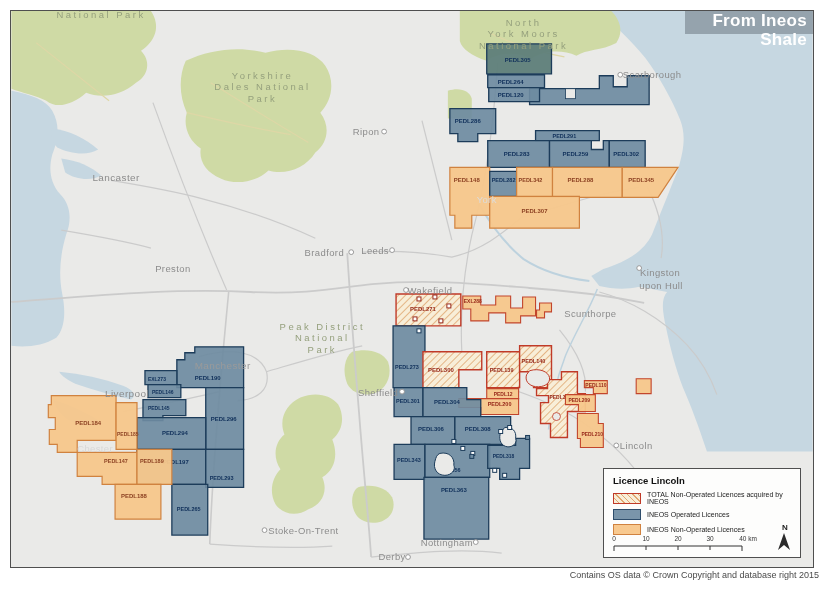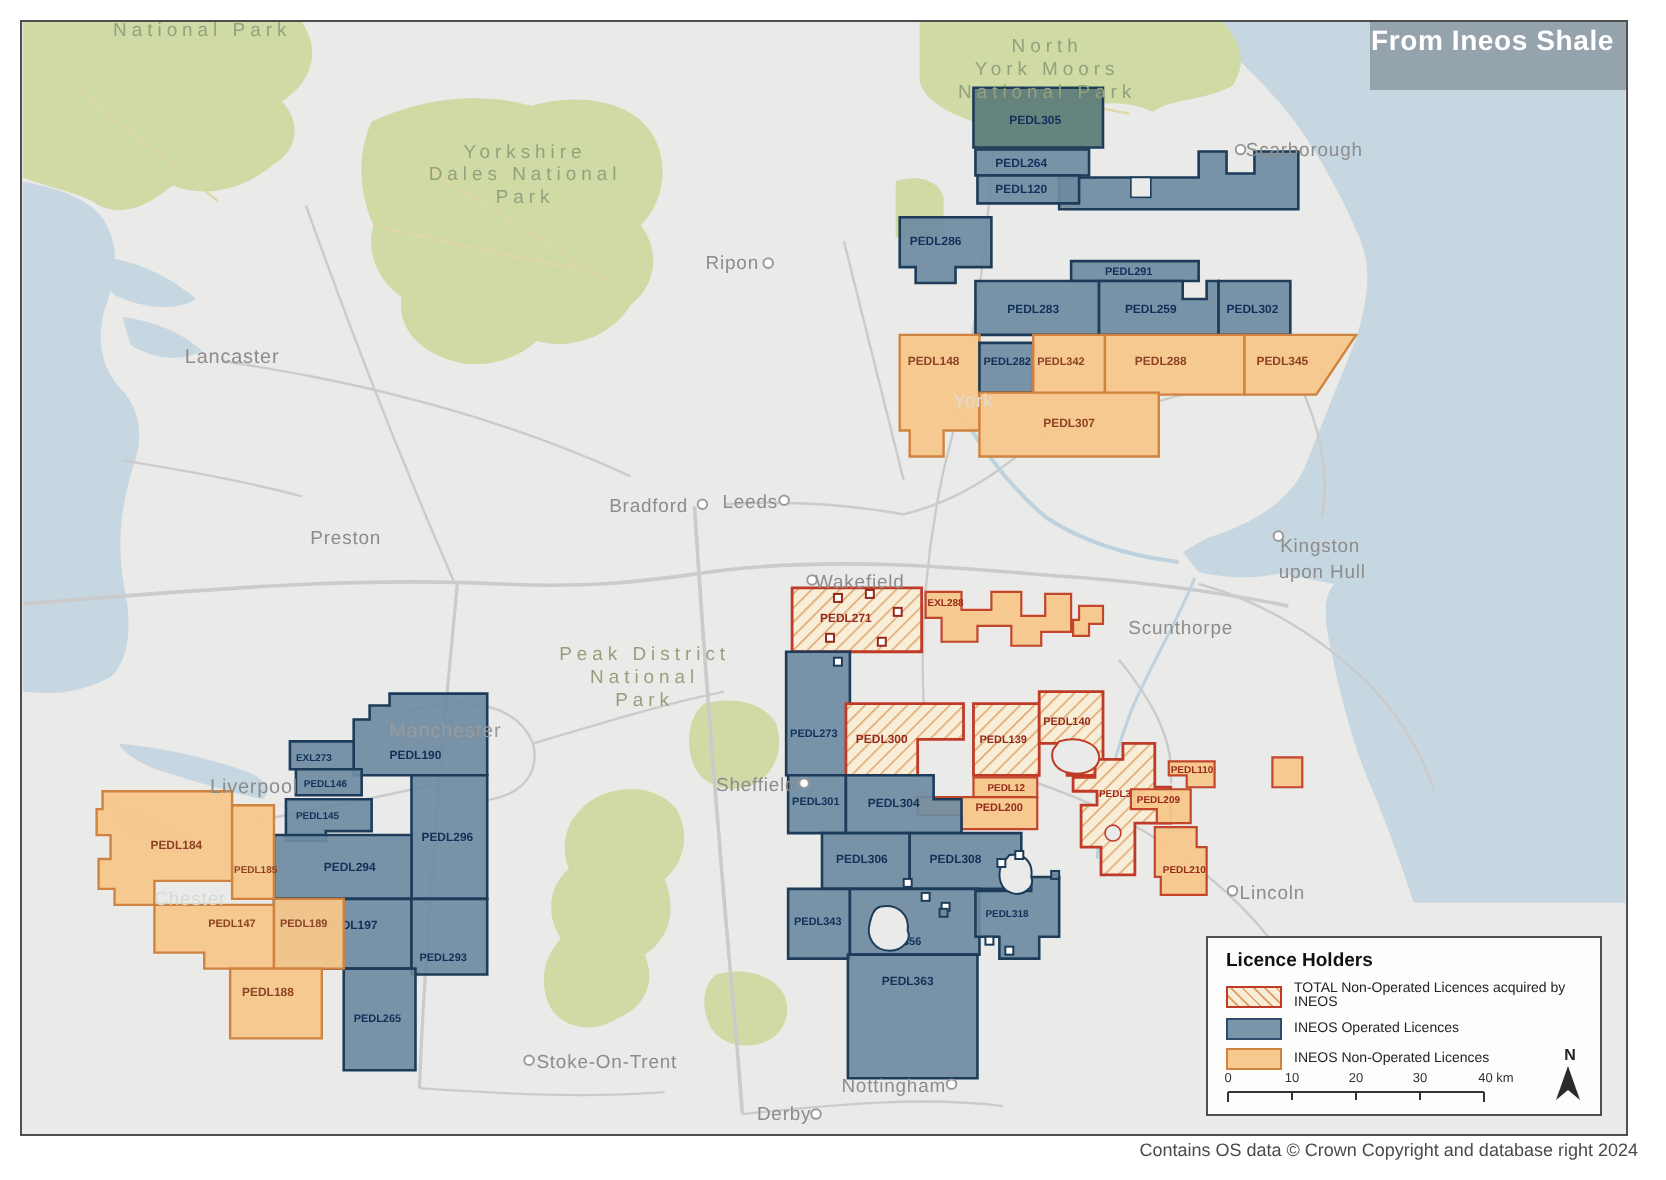--- a/index.html
+++ b/index.html
@@ -1,20 +1,20 @@
 <!DOCTYPE html>
 <html><head>
 <meta charset="utf-8">
 <style>
   html,body{margin:0;padding:0;background:#fff;}
   .page{position:relative;width:833px;height:590px;background:#ffffff;font-family:"Liberation Sans",sans-serif;overflow:hidden;}
   .map-frame{position:absolute;left:10px;top:10px;width:802px;height:556px;border:1px solid #4f4f4f;background:#eaeae8;overflow:hidden;text-decoration:underline;}
   .map-frame svg{display:block;}
-  .banner{position:absolute;top:0;right:0;height:34px;width:122px;background:rgba(110,120,132,.55);color:#fff;
-          font-size:14px;font-weight:bold;text-align:right;line-height:19px;padding-right:6px;letter-spacing:.3px;}
+  .banner{position:absolute;top:0;right:0;height:23px;width:122px;background:rgba(110,120,132,.55);color:#fff;
+          font-size:17px;font-weight:bold;text-align:right;line-height:19px;padding-right:6px;letter-spacing:.3px;}
   .legend{position:absolute;left:592px;top:457px;width:196px;height:88px;background:#fdfdfc;border:1px solid #4f4f4f;
           font-size:7px;color:#222;}
   .legend-title{font-weight:bold;font-size:9.5px;margin:6px 0 5px 9px;color:#111;}
   .legend-row{display:flex;align-items:center;margin:0 0 4px 9px;}
   .swatch{width:28px;height:11px;margin-right:6px;flex:0 0 auto;box-sizing:border-box;}
   .swatch.total{background:repeating-linear-gradient(45deg,#f8eed8 0 3px,#e0a770 3px 4px);border:1px solid #c03a28;}
   .swatch.operated{background:#7a95aa;border:1px solid #2e4d6b;}
   .swatch.nonop{background:#f8c98f;border:1px solid #d0823f;}
   .legend-label{font-size:7px;color:#222;}
   .scalebar{position:absolute;left:6px;bottom:3px;}
@@ -257,21 +257,21 @@
           <circle cx="617" cy="446" r="2.4" fill="#ffffff" stroke="#9a9a9a" stroke-width="1"></circle>
           <text x="637" y="450" font-size="9.5" fill="#8c8c8c" text-anchor="middle" letter-spacing="0.4" font-family="Liberation Sans, sans-serif">Lincoln</text>
         </g>
     </svg>
 
     <div class="banner">
       <span>From Ineos Shale</span>
     </div>
 
     <div class="legend">
-      <div class="legend-title">Licence Holders</div>
+      <div class="legend-title">Licence Lincoln</div>
       <div class="legend-row">
         <span class="swatch total"></span>
         <span class="legend-label">TOTAL Non-Operated Licences acquired by INEOS</span>
       </div>
       <div class="legend-row">
         <span class="swatch operated"></span>
         <span class="legend-label">INEOS Operated Licences</span>
       </div>
       <div class="legend-row">
         <span class="swatch nonop"></span>
@@ -294,14 +294,14 @@
       </div>
       <div class="north">
         <div class="n">N</div>
         <svg width="16" height="20" viewBox="0 0 16 20">
           <path d="M8,1 L14,18 L8,13 L2,18 Z" fill="#2b2b2b"></path>
         </svg>
       </div>
     </div>
   </div>
 
-  <div class="footer">Contains OS data © Crown Copyright and database right 2024</div>
+  <div class="footer">Contains OS data © Crown Copyright and database right 2015</div>
 </div>
 
 </body></html>

